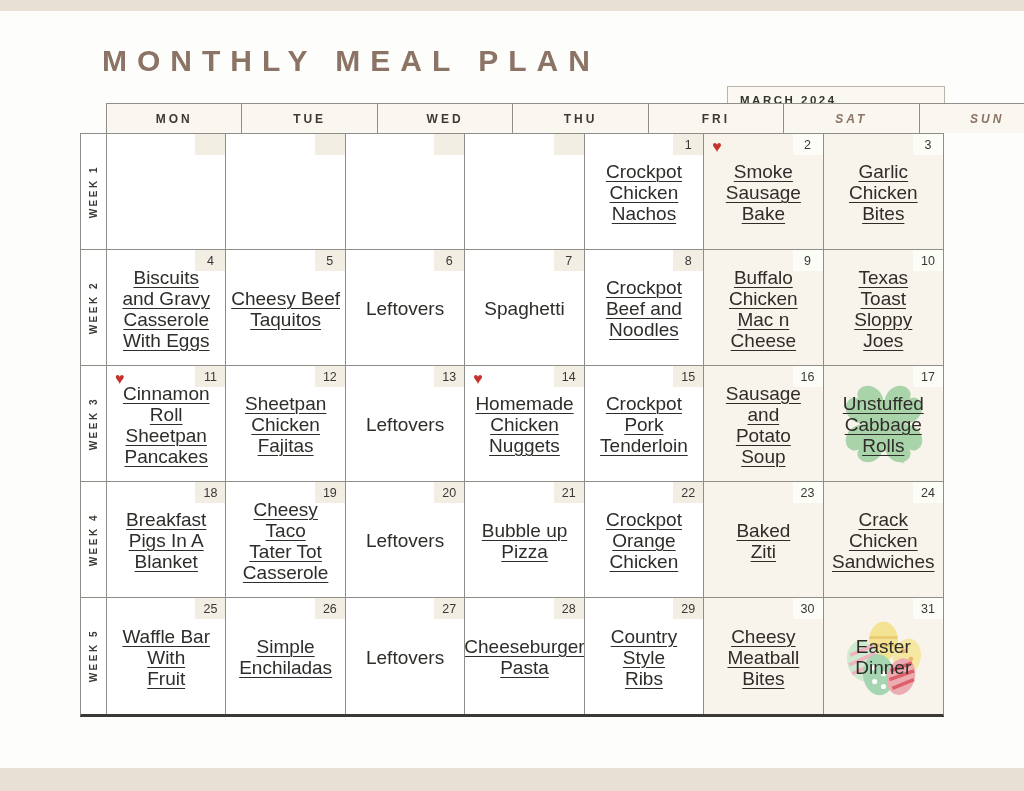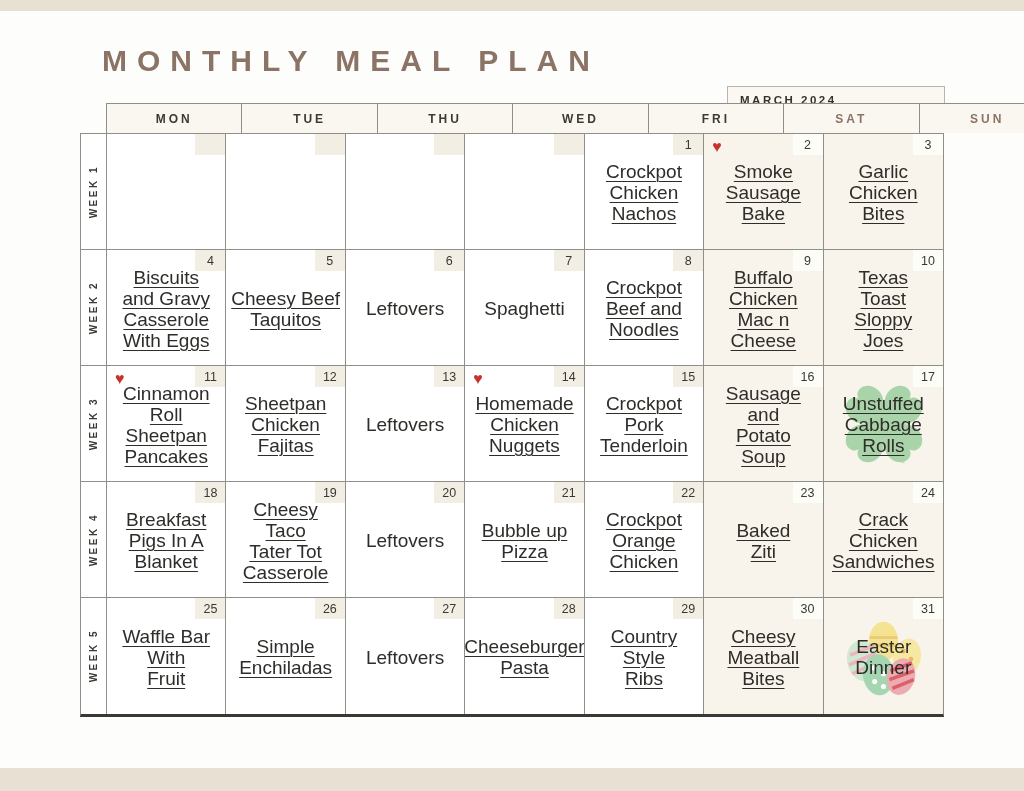--- a/index.html
+++ b/index.html
@@ -32,21 +32,21 @@
     display:grid; grid-template-columns:repeat(7,1fr);
     border:1px solid #908e89; border-bottom:none;
     background:#faf7f1;
   }
   .dow {
     display:flex; align-items:center; justify-content:center;
     font-size:12px; font-weight:700; letter-spacing:3px; color:#3d3a36;
     border-right:1px solid #908e89;
   }
   .dow.lastcol { border-right:none; }
-  .dow.weekend { color:#8b7365; }
+  .dow.weekend { color:#8b7365;font-style:italic; }
 
   
   .cal-body {
     position:absolute; left:80px; top:133px; width:864px;
     display:grid; grid-template-columns:26px repeat(7,1fr);
     grid-template-rows:repeat(5,116px);
     border:1px solid #908e89; border-bottom:3px solid #3b3935;
     background:#fff;
   }
   .wk {
@@ -78,21 +78,21 @@
 
   .meal {
     position:absolute; left:3px; right:3px; top:10px; bottom:8px;
     display:flex; align-items:center; justify-content:center;
     text-align:center; white-space:pre-line;
     font-size:19px; line-height:21px; color:#2f2d2a;
     text-decoration:underline; text-underline-offset:3px;
     text-decoration-thickness:1.3px;
     cursor:pointer; z-index:2;
   }
-  .meal.plain { text-decoration:none; cursor:default;text-align:right; }
+  .meal.plain { text-decoration:none; cursor:default; }
 
   .heart {
     position:absolute; top:5px; left:8px;
     font-size:16px; line-height:16px; color:#c5342c; z-index:3;
   }
   .deco {
     position:absolute; z-index:1;
   }
   .deco.shamrock { left:5px; top:3px; width:110px; height:110px; }
   .deco.eggs { left:7px; top:14px; width:105px; height:98px; }
@@ -104,22 +104,22 @@
 <div class="strip bottom"></div>
 
 <div class="page-title">MONTHLY MEAL PLAN</div>
 <div class="month-box">
   <span>MARCH 2024</span>
 </div>
 
 <div class="dow-row">
   <div class="dow">MON</div>
   <div class="dow">TUE</div>
+  <div class="dow">WED</div>
   <div class="dow">THU</div>
-  <div class="dow">WED</div>
   <div class="dow">FRI</div>
   <div class="dow weekend">SAT</div>
   <div class="dow weekend lastcol">SUN</div>
 </div>
 
 <div class="cal-body">
 
   <div class="wk">
       <span class="wk-label">WEEK 1</span>
     </div>

